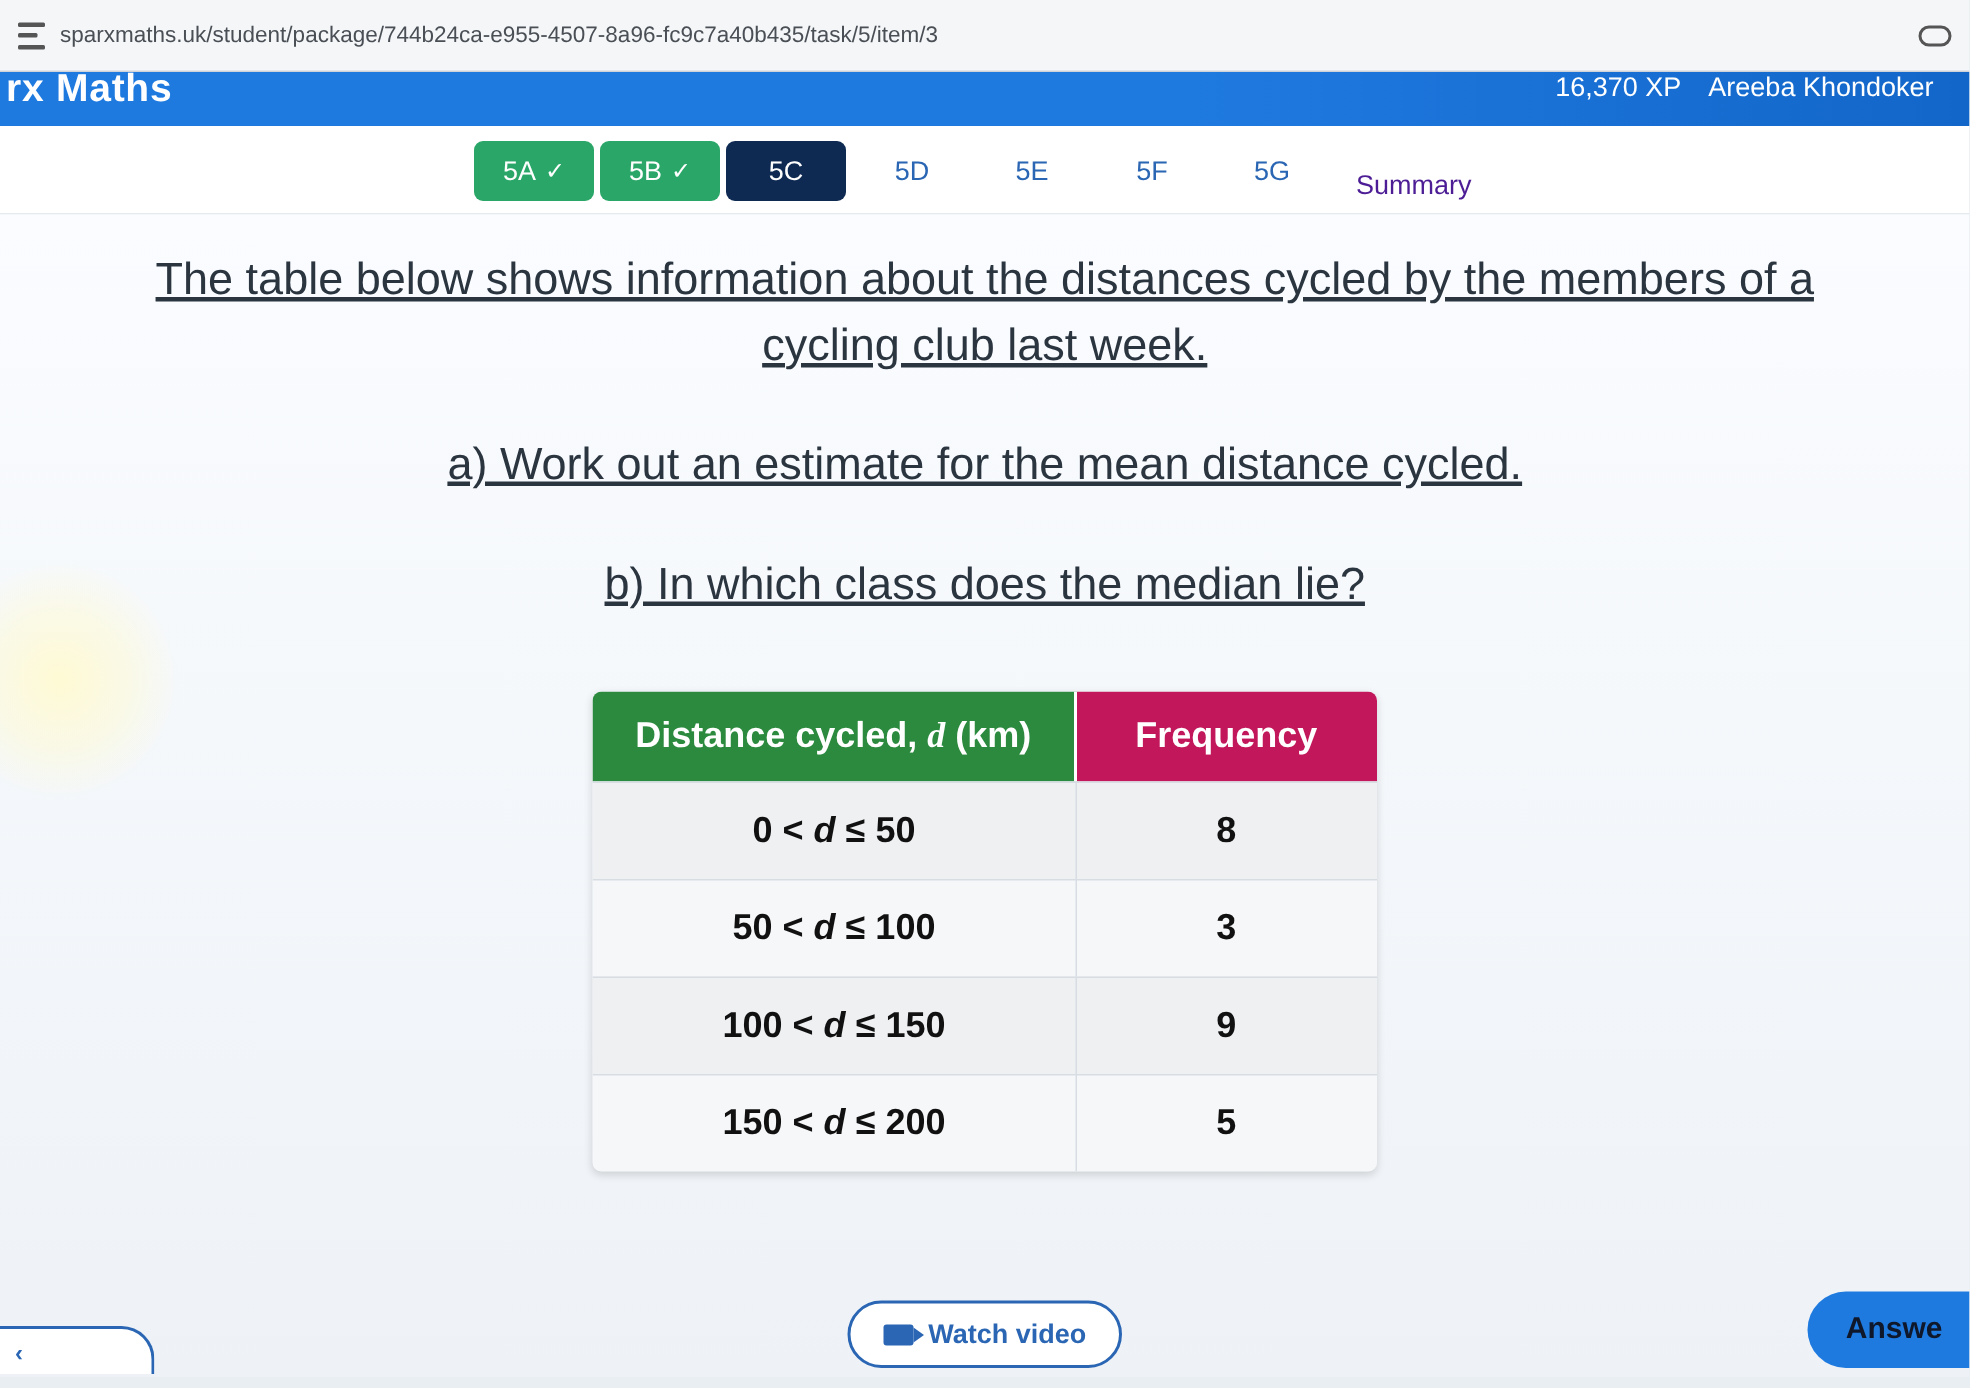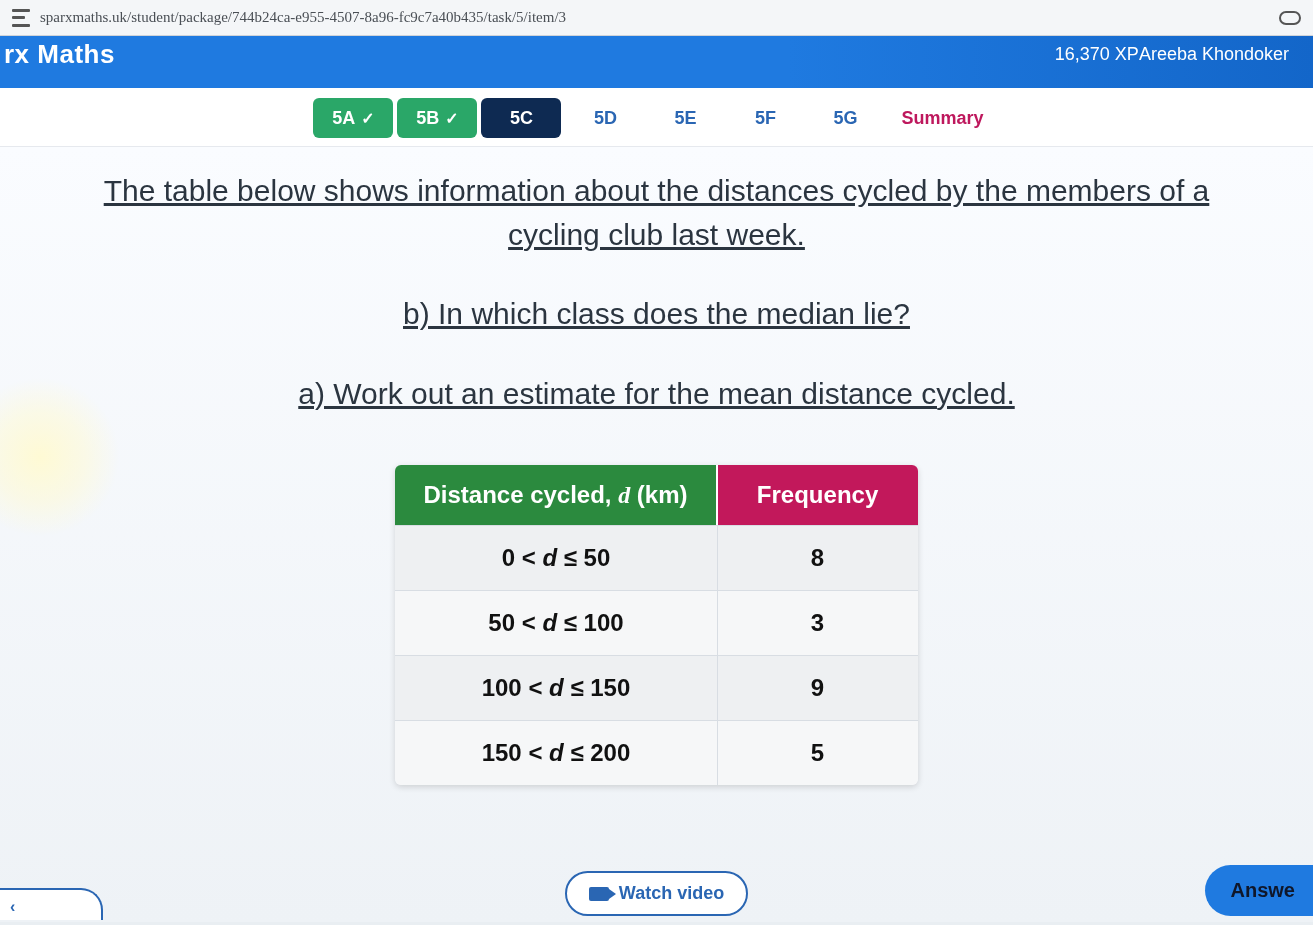--- a/index.html
+++ b/index.html
@@ -1,86 +1,85 @@
 <!DOCTYPE html>
 <html><head>
 <meta charset="utf-8">
 <style>
   * { box-sizing: border-box; margin: 0; padding: 0; }
   html, body { width: 1313px; height: 925px; font-family: Arial, Helvetica, sans-serif; background:#e9eef2; overflow:hidden; }
   
   .addr-bar {
-    height: 36px;
+    height: 48px;
     background: #f4f6f8;
     display:flex;
     align-items:center;
     padding: 0 12px;
     font-size: 15px;
     color:#4a4f55;
     border-bottom:1px solid #d0d4d9;
     justify-content: space-between;
-    font-family: Liberation Serif, serif;
   }
   .addr-left { display:flex; align-items:center; gap:10px; }
   .site-icon { width:18px; height:18px; display:flex; flex-direction:column; justify-content:space-between; }
   .site-icon span { display:block; height:3px; background:#555; border-radius:1px; }
   .site-icon span:nth-child(2){ width:70%; }
   .link-icon {
     width:22px; height:14px; border:2px solid #555; border-radius:7px; position:relative;
   }
   
   .app-header {
-    height: 52px;
+    height: 36px;
     background: linear-gradient(90deg,#1f7ae0 0%, #1f7ae0 60%, #1366c9 100%);
     color:#fff;
     display:flex;
     align-items:center;
     justify-content:space-between;
     padding: 0 24px 16px 0;
     font-size:18px;
   }
   .app-title { font-size:26px; font-weight:600; letter-spacing:.5px; padding-left:4px;}
-  .app-right { display:flex; align-items:center; font-size:18px; }
+  .app-right { display:flex; align-items:center; gap:18px; font-size:18px; }
   
   .tab-row {
     background:#fff;
     display:flex;
     justify-content:center;
     gap:0;
     padding: 10px 0 8px 0;
     border-bottom:1px solid #e6e9ee;
   }
   .tab {
     min-width:80px;
     height:40px;
     display:flex;
     align-items:center;
     justify-content:center;
     padding:0 16px;
     font-size:18px;
-    font-weight:700;
+    font-weight:400;
     color:#2a66b3;
     background:transparent;
     border:none;
     cursor:pointer;
     gap:6px;
   }
   .tab.done {
     background:#2aa768;
     color:#fff;
     border-radius:6px;
     margin-right:4px;
   }
   .tab.active {
     background:#0e2a52;
     color:#fff;
     border-radius:6px;
     margin-right:4px;
   }
-  .tab.summary { color:#be185d; }
+  .tab.summary { color:#4c1d95;align-items:flex-end; }
   .check { font-size:16px; }
   
   .content {
     padding: 22px 60px 0 60px;
     background: linear-gradient(180deg,#fafcff 0%, #eef2f6 100%);
     height: calc(925px - 40px - 52px - 58px);
     position:relative;
   }
   .question-text {
     font-size:30px;
@@ -245,22 +244,22 @@
   <button class="tab summary">
     <span>Summary</span>
   </button>
 </div>
 
 <div class="content">
   <div class="glare"></div>
 
   <div class="question-text">
     <span>The table below shows information about the distances cycled by the members of a cycling club last week.</span>
+    <span class="part">a) Work out an estimate for the mean distance cycled.</span>
     <span class="part">b) In which class does the median lie?</span>
-    <span class="part">a) Work out an estimate for the mean distance cycled.</span>
   </div>
 
   <table class="data-table">
     <tbody>
         <tr>
       <th class="th-dist">
         Distance cycled, <span class="var">d</span> (km)
       </th>
       <th class="th-freq">Frequency</th>
     </tr>

